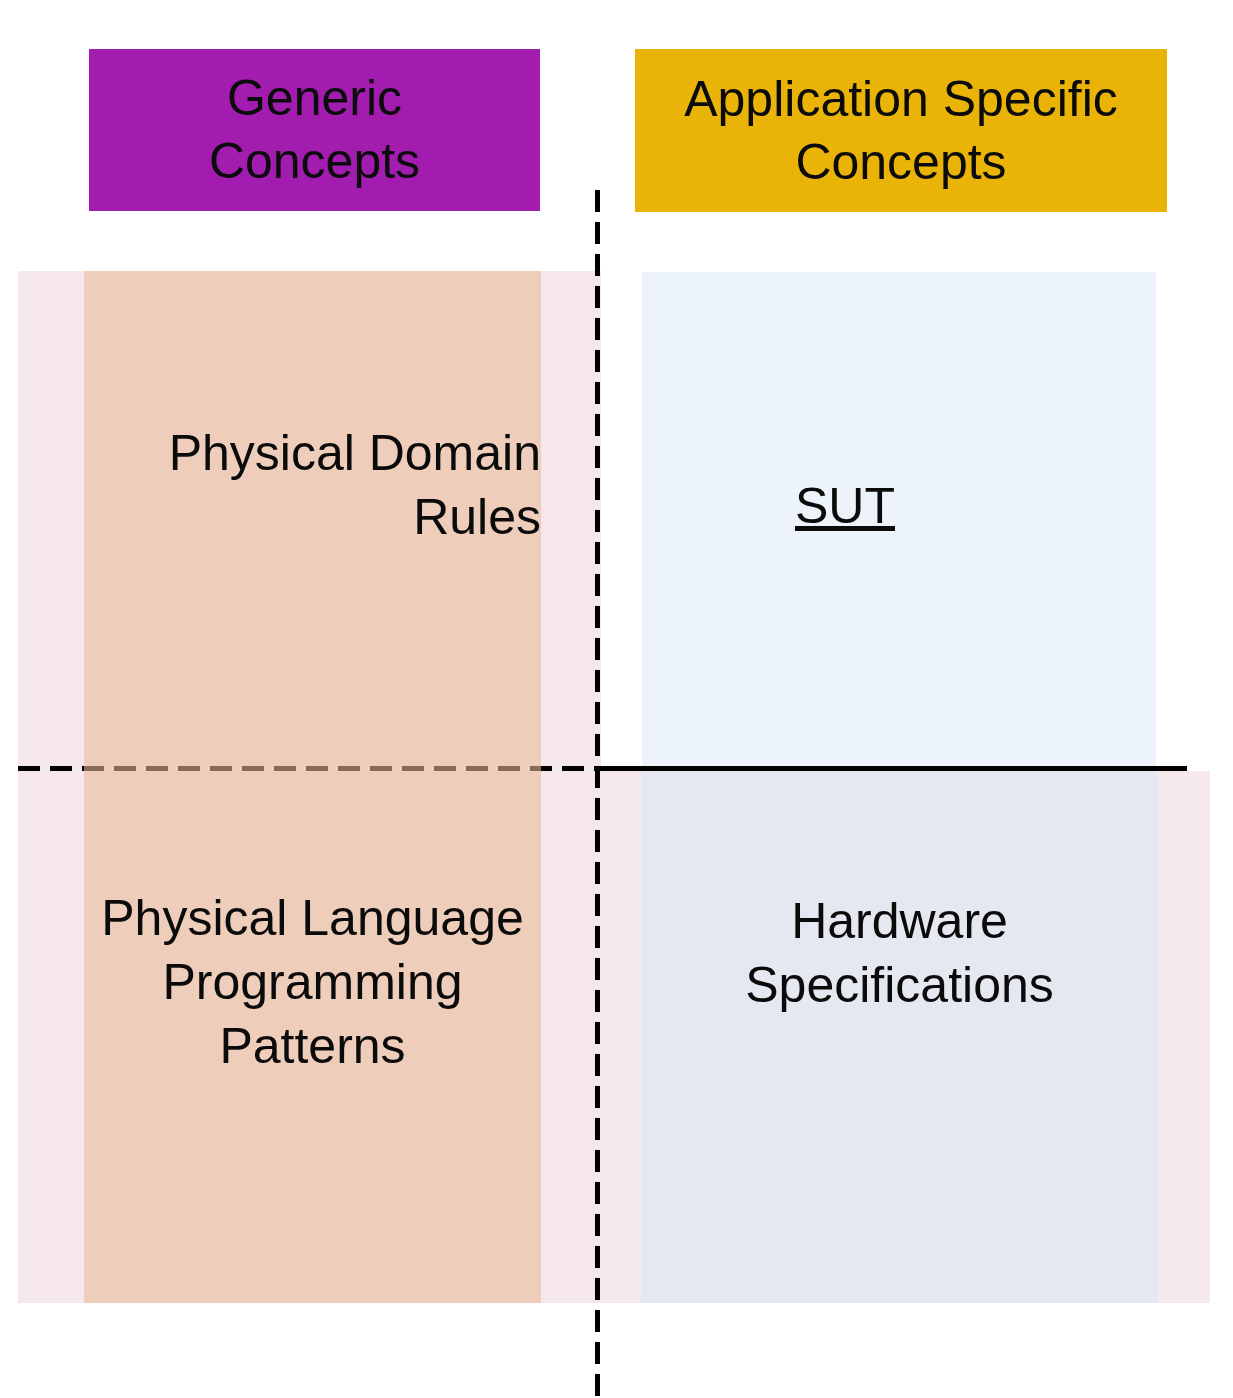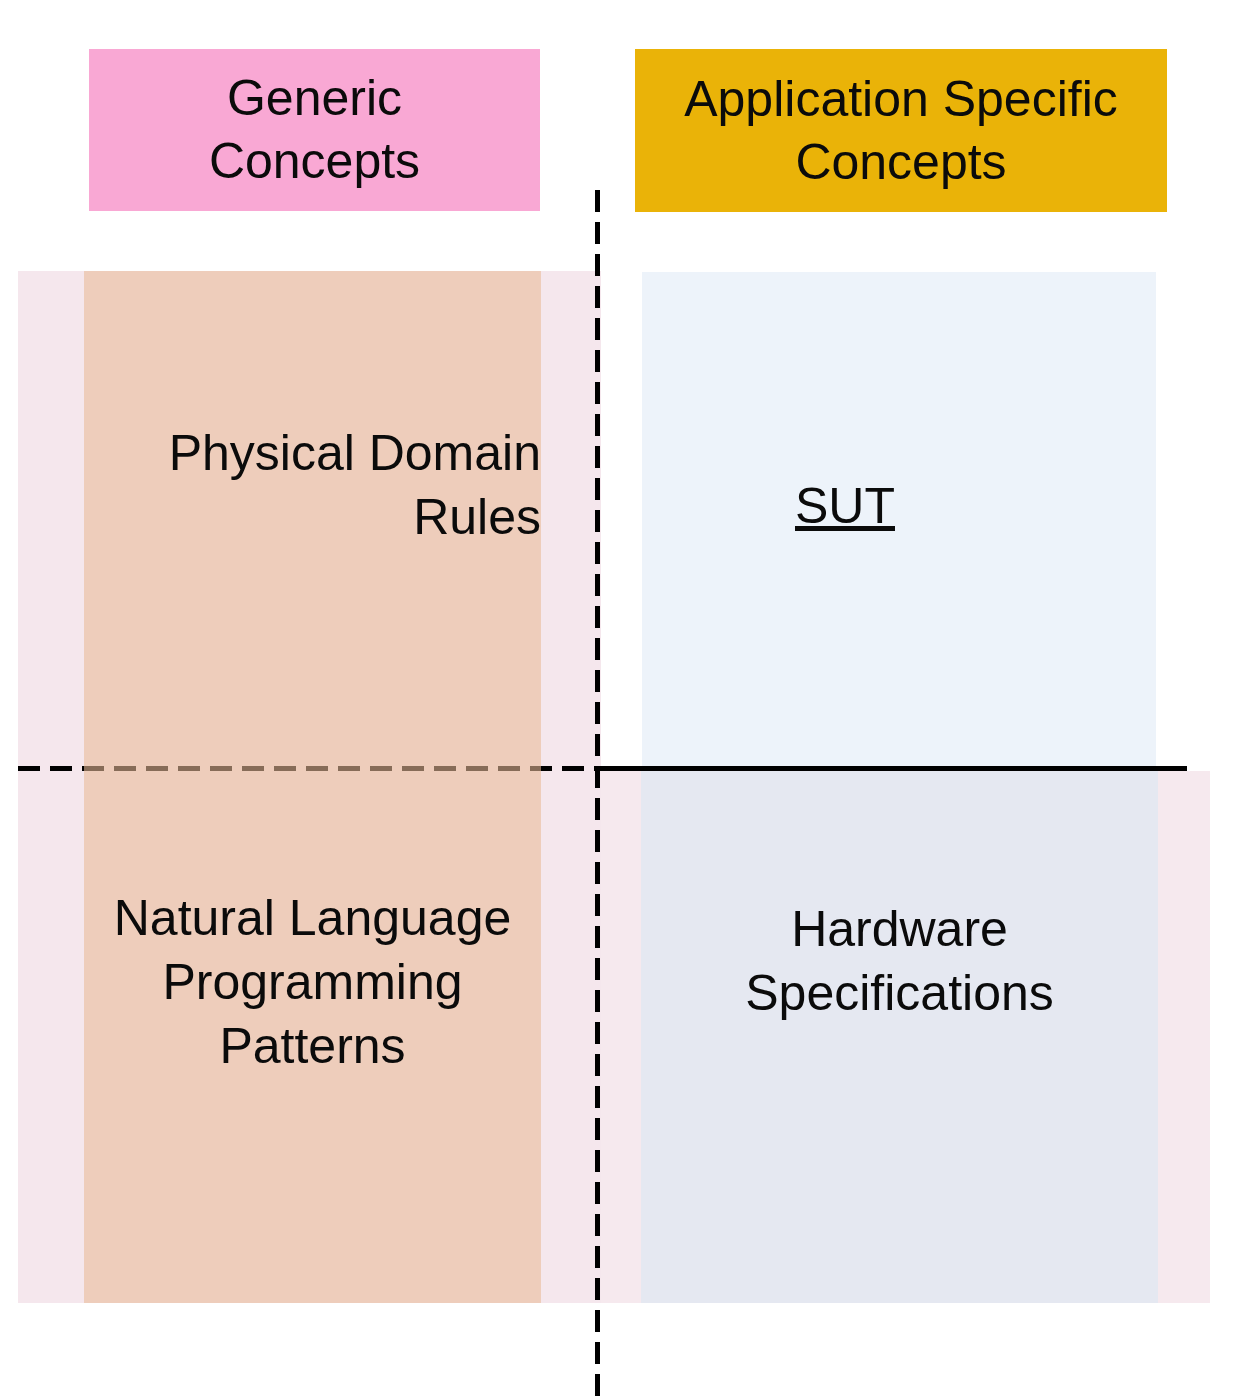--- a/index.html
+++ b/index.html
@@ -63,21 +63,21 @@
     position: absolute;
     text-align: center;
     font-size: 50px;
     line-height: 64px;
     white-space: pre-line;
     z-index: 6;
   }
   #lbl-physical { left: 84px;  top: 421px; width: 457px; text-align: right; }
   #lbl-sut      { left: 642px; top: 474px; width: 406px; text-decoration: underline; }
   #lbl-natural  { left: 84px;  top: 886px; width: 457px; }
-  #lbl-hardware { left: 641px; top: 889px; width: 517px; margin-top: 8px; }
+  #lbl-hardware { left: 641px; top: 889px; width: 517px; }
 </style>
 </head>
 <body>
 
 <div id="stage">
 
   <div class="rect" id="band-left" style="background-color: rgb(245, 231, 237);"></div>
 
   <div class="rect" id="band-right" style="background-color: rgb(246, 233, 238);"></div>
 
@@ -86,31 +86,31 @@
   <div class="rect" id="col-peach" style="background-color: rgba(233, 186, 152, 0.58);"></div>
 
   <div class="rect" id="box-sut" style="background-color: rgb(237, 243, 250);"></div>
 
   <div class="rect" id="box-hw" style="background-color: rgb(229, 232, 241);"></div>
 
   <div class="rect" id="divider-h-solid" style="background-color: rgb(0, 0, 0);"></div>
 
   <div class="rect" id="divider-v-dashed"></div>
 
-  <div class="hdr" id="hdr-generic" style="background-color: #f9a8d4;">Generic
+  <div class="hdr" id="hdr-generic" style="background-color: #a21caf;">Generic
 Concepts</div>
 
   <div class="hdr" id="hdr-specific" style="background-color: #eab308;">Application Specific
 Concepts</div>
 
   <div class="label" id="lbl-physical">Physical Domain
 Rules</div>
 
   <div class="label" id="lbl-sut">SUT</div>
 
-  <div class="label" id="lbl-natural">Natural Language
+  <div class="label" id="lbl-natural">Physical Language
 Programming
 Patterns</div>
 
   <div class="label" id="lbl-hardware">Hardware
 Specifications</div>
 
 </div>
 
 </body></html>

